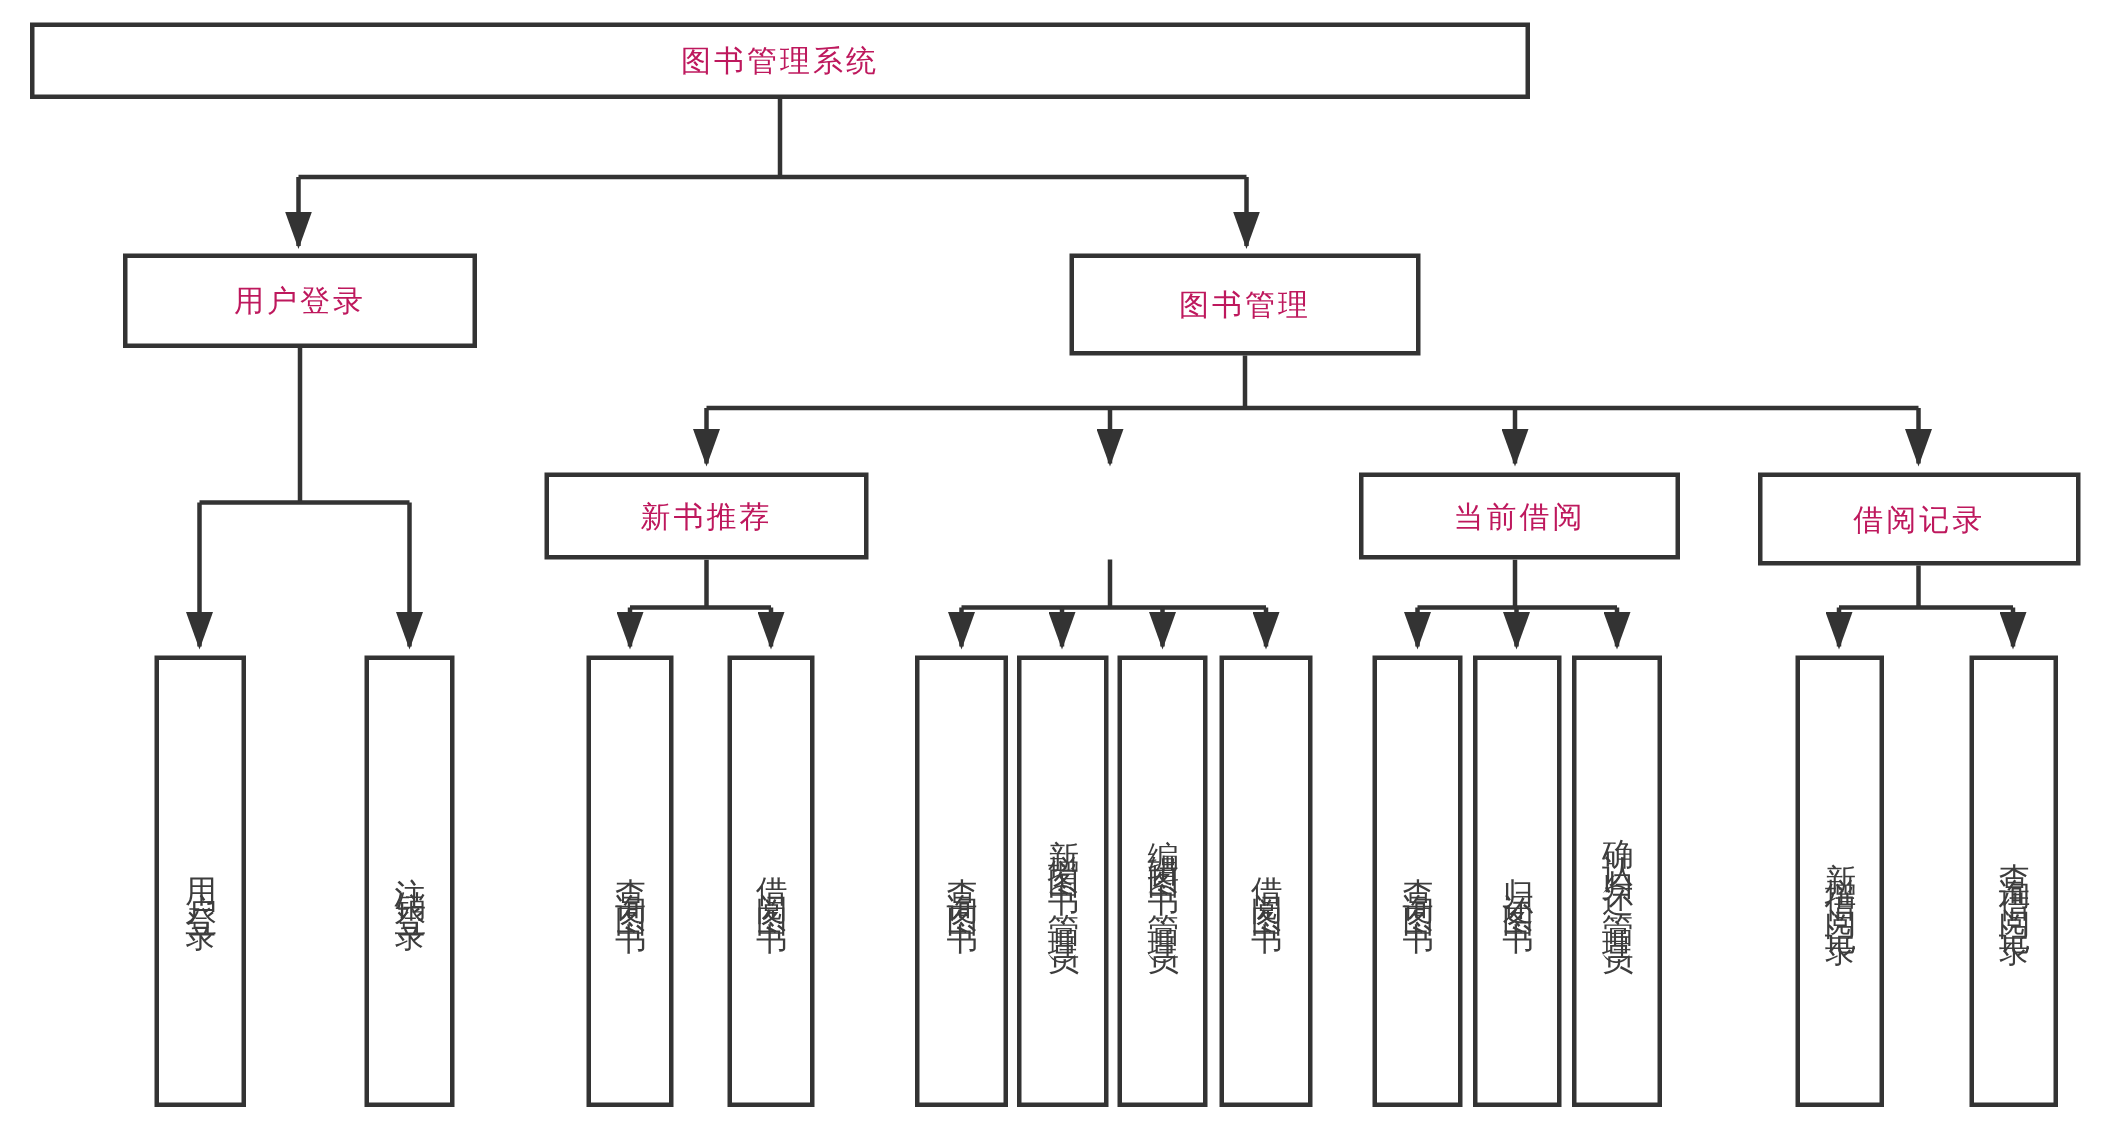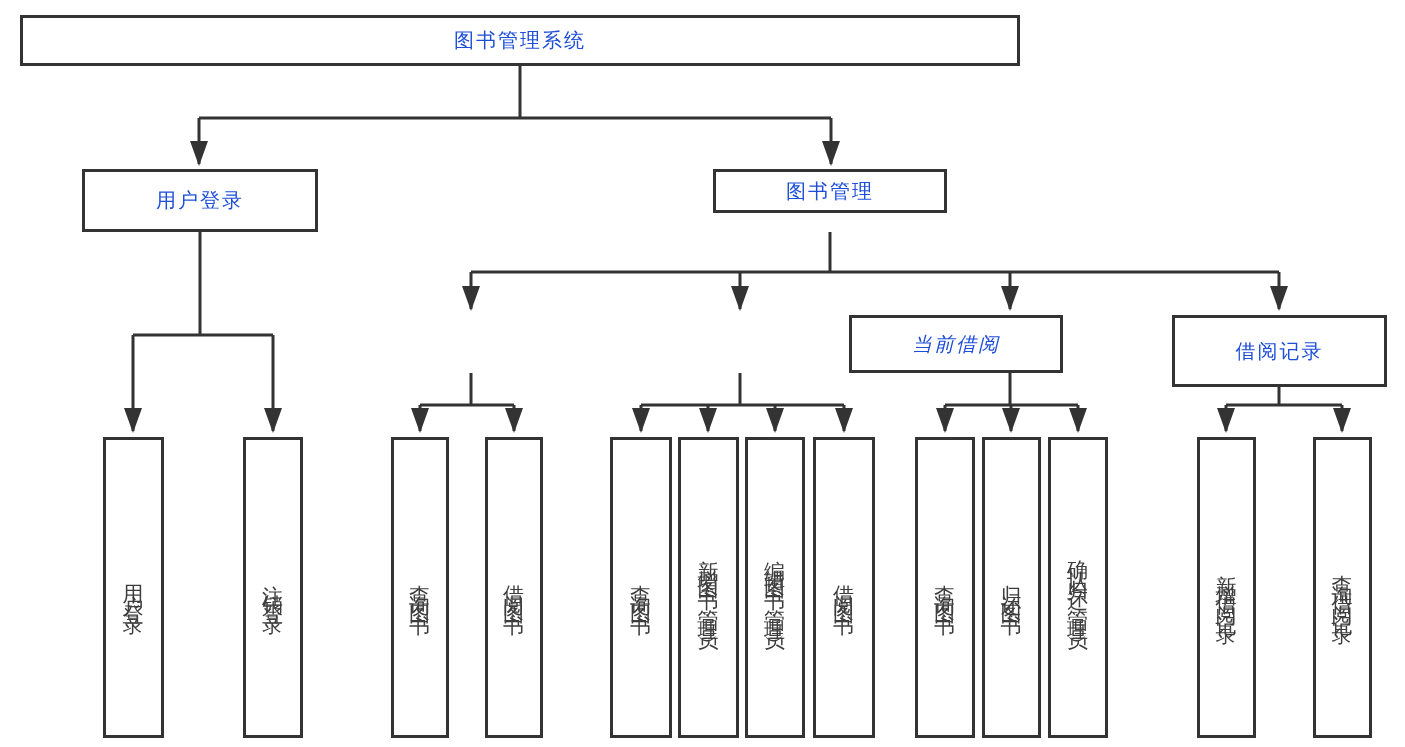--- a/index.html
+++ b/index.html
@@ -18,21 +18,21 @@
 
   .node {
     position: absolute;
     border: 3px solid #333333;
     background: #ffffff;
     display: flex;
     align-items: center;
     justify-content: center;
     font-size: 20px;
     letter-spacing: 2px;
-    color: #1d4ed8;
+    color: #be185d;
   }
 
   .leaf {
     position: absolute;
     top: 437px;
     height: 301px;
     border: 3px solid #333333;
     background: #ffffff;
     display: flex;
     align-items: center;
@@ -109,24 +109,25 @@
       <path d="M1279,373 V405"></path>
       <path d="M1226,405 H1342"></path>
       <path d="M1226,405 V431" marker-end="url(#arrow)"></path>
       <path d="M1342,405 V431" marker-end="url(#arrow)"></path>
     </g>
   </svg>
 
   <div class="node" style="left:20px; top:15px; width:1000px; height:51px;">图书管理系统</div>
 
   <div class="node" style="left:82px; top:169px; width:236px; height:63px;">用户登录</div>
-  <div class="node" style="left:713px; top:169px; width:234px; height:44px;">图书管理</div>
+  <div class="node" style="left:713px; top:169px; width:234px; height:68px;">图书管理</div>
 
-  <div class="node" style="left:849px; top:315px; width:214px; height:58px;font-style:italic;">当前借阅</div>
-  <div class="node" style="left:1172px; top:315px; width:215px; height:72px;text-align:right;">借阅记录</div>
+  <div class="node" style="left:363px; top:315px; width:216px; height:58px;">新书推荐</div>
+  <div class="node" style="left:906px; top:315px; width:214px; height:58px;">当前借阅</div>
+  <div class="node" style="left:1172px; top:315px; width:215px; height:62px;text-align:right;">借阅记录</div>
 
   <div class="leaf" style="left:103px; width:61px;">
     <span>用户登录</span>
   </div>
   <div class="leaf" style="left:243px; width:60px;">
     <span>注销登录</span>
   </div>
 
   <div class="leaf" style="left:391px; width:58px;">
     <span>查询图书</span>

